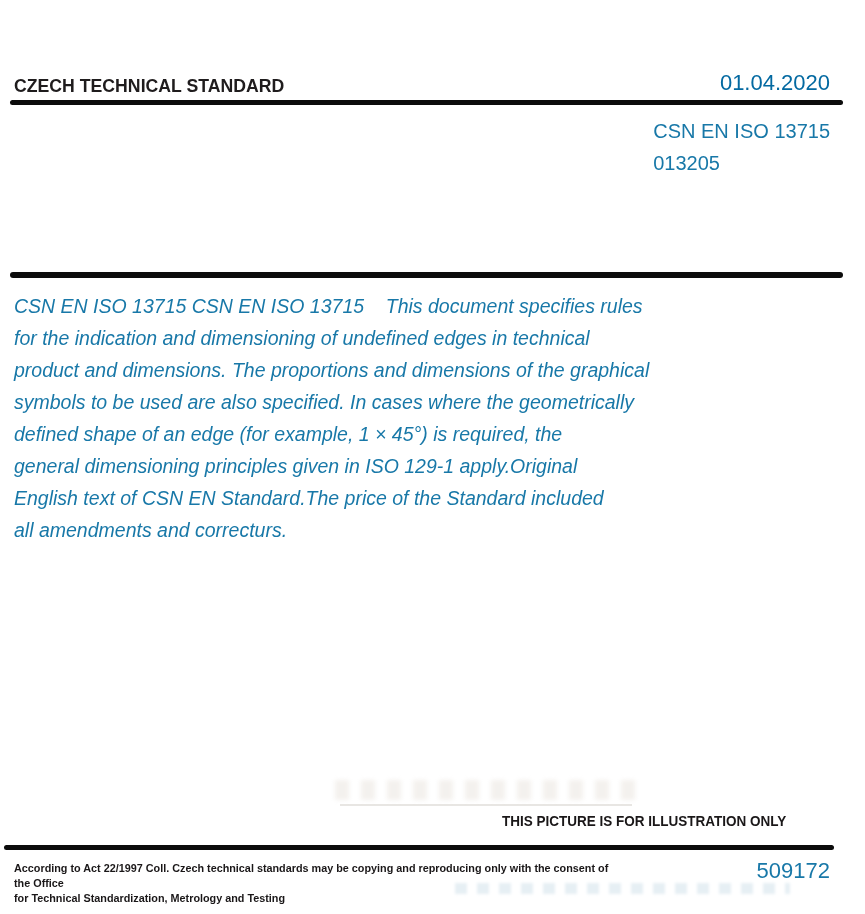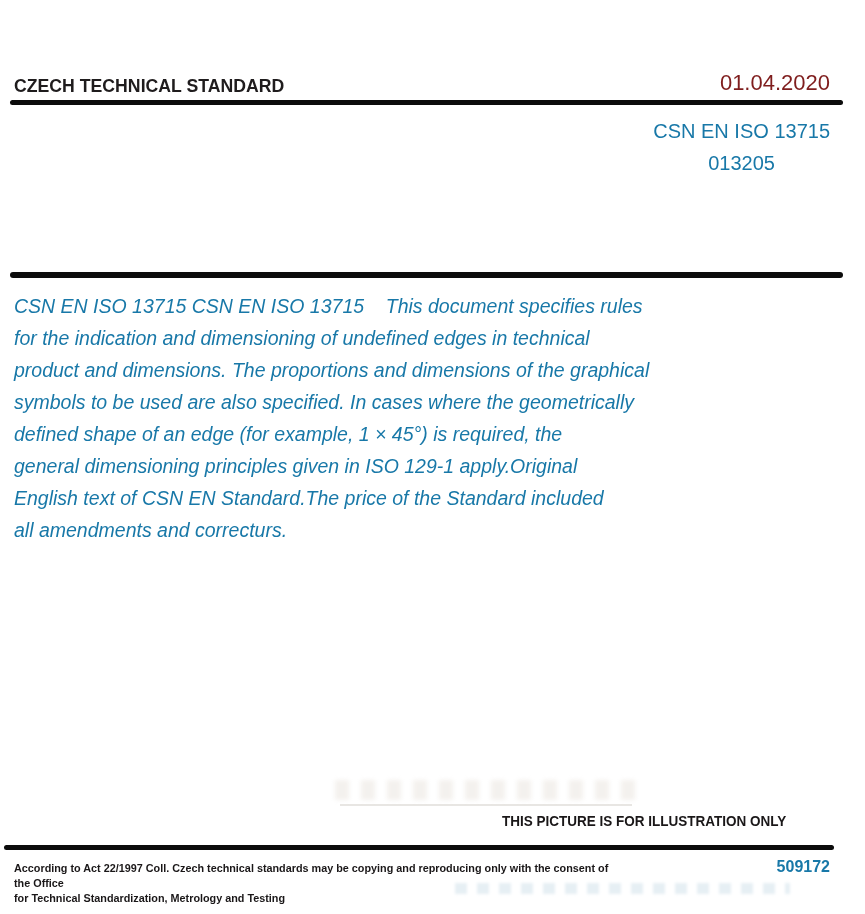--- a/index.html
+++ b/index.html
@@ -24,21 +24,21 @@
     letter-spacing: 0px;
     transform: scaleX(0.93);
     transform-origin: left top;
     white-space: nowrap;
   }
   .header-date {
     position: absolute;
     right: 29px;
     top: 70px;
     font-size: 22px;
-    color: #7f1d1d;
+    color: #0369a1;
     white-space: nowrap;
   }
 
   
   .rule { position: absolute; background: #0c0c0c; border-radius: 3px; }
   .rule-top    { left: 10px; top: 100px; width: 833px; height: 5px; }
   .rule-mid    { left: 10px; top: 272px; width: 833px; height: 6px; }
   .rule-bottom { left: 4px;  top: 845px; width: 830px; height: 5px; }
 
   
@@ -51,21 +51,21 @@
     color: #1878a8;
     white-space: pre-wrap;
   }
   .doc-refs {
     position: absolute;
     right: 29px;
     top: 115px;
     font-size: 20px;
     line-height: 32px;
     color: #1878a8;
-    text-align: center;
+    text-align: left;
     white-space: pre-wrap;
   }
 
   
   .abstract {
     position: absolute;
     left: 14px;
     top: 290px;
     width: 780px;
     font-size: 19.5px;
@@ -118,24 +118,23 @@
     line-height: 15px;
     color: #1a1718;
     transform: scaleX(0.94);
     transform-origin: left top;
     white-space: pre-wrap;
   }
   .footer-number {
     position: absolute;
     right: 29px;
     top: 858px;
-    font-size: 16px;
+    font-size: 22px;
     color: #1878a8;
     white-space: nowrap;
-    font-weight: bold;
   }
 </style>
 </head>
 <body>
 
 <div class="page">
 
   <div class="header-title">CZECH TECHNICAL STANDARD</div>
 
   <div class="header-date">01.04.2020</div>

